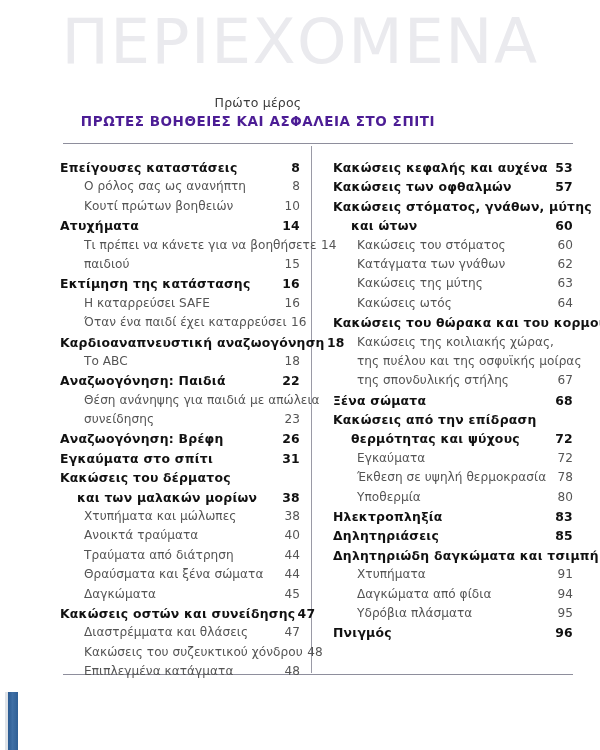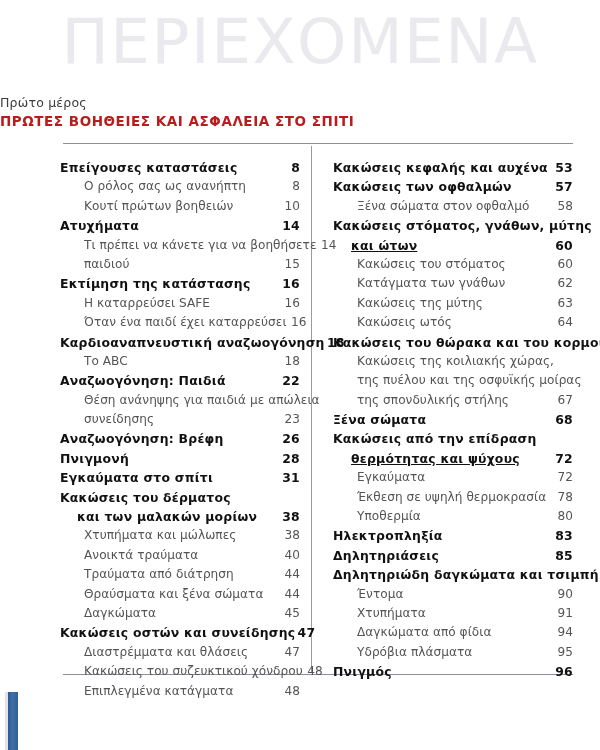--- a/index.html
+++ b/index.html
@@ -30,31 +30,32 @@
     white-space: nowrap;
     user-select: none;
   }
 
   
   #part-heading {
     position: absolute;
     top: 94px;
     left: 0;
     width: 516px;
+    text-align: center;
   }
   #part-label {
     font-size: 12.5px;
     color: #3c3c3c;
     letter-spacing: 0.2px;
     line-height: 17px;
   }
   #part-title {
     font-size: 13.5px;
     font-weight: bold;
-    color: #b91c1c;
+    color: #4c1d95;
     letter-spacing: 0.55px;
     line-height: 18px;
     margin-top: 1px;
   }
 
   
   .hrule {
     position: absolute;
     left: 63px;
     width: 510px;
@@ -106,21 +107,21 @@
   
   .lvl2 .toc-label,
   .lvl2 .toc-page {
     font-weight: normal;
     font-size: 12.1px;
     color: #545454;
     letter-spacing: 0.05px;
   }
   .lvl2 .toc-label { padding-left: 24px; }
 
-  #column-right .lvl1.cont .toc-label { padding-left: 18px; text-decoration: underline; }
+  #column-right .lvl1.cont .toc-label { padding-left: 18px; }
 
   
   #blue-strip {
     position: absolute;
     left: 8px;
     top: 692px;
     width: 10px;
     height: 58px;
     background: linear-gradient(to right,#2a5a91 0%,#3f6fa5 45%,#2f5f95 100%);
   }
@@ -202,24 +203,20 @@
     </div>
     <div class="toc-row lvl2">
       <span class="toc-label">συνείδησης</span>
       <span class="toc-page">23</span>
     </div>
     <div class="toc-row lvl1">
       <span class="toc-label">Αναζωογόνηση: Βρέφη</span>
       <span class="toc-page">26</span>
     </div>
     <div class="toc-row lvl1">
-      <span class="toc-label">Πνιγμονή</span>
-      <span class="toc-page">28</span>
-    </div>
-    <div class="toc-row lvl1">
       <span class="toc-label">Εγκαύματα στο σπίτι</span>
       <span class="toc-page">31</span>
     </div>
     <div class="toc-row lvl1">
       <span class="toc-label">Κακώσεις του δέρματος</span>
       <span class="toc-page"></span>
     </div>
     <div class="toc-row lvl1 cont">
       <span class="toc-label">και των μαλακών μορίων</span>
       <span class="toc-page">38</span>
@@ -263,24 +260,20 @@
   </div>
 <div class="column" id="column-right">
     <div class="toc-row lvl1">
       <span class="toc-label">Κακώσεις κεφαλής και αυχένα</span>
       <span class="toc-page">53</span>
     </div>
     <div class="toc-row lvl1">
       <span class="toc-label">Κακώσεις των οφθαλμών</span>
       <span class="toc-page">57</span>
     </div>
-    <div class="toc-row lvl2">
-      <span class="toc-label">Ξένα σώματα στον οφθαλμό</span>
-      <span class="toc-page">58</span>
-    </div>
     <div class="toc-row lvl1">
       <span class="toc-label">Κακώσεις στόματος, γνάθων, μύτης</span>
       <span class="toc-page"></span>
     </div>
     <div class="toc-row lvl1 cont">
       <span class="toc-label">και ώτων</span>
       <span class="toc-page">60</span>
     </div>
     <div class="toc-row lvl2">
       <span class="toc-label">Κακώσεις του στόματος</span>
@@ -342,24 +335,20 @@
       <span class="toc-page">83</span>
     </div>
     <div class="toc-row lvl1">
       <span class="toc-label">Δηλητηριάσεις</span>
       <span class="toc-page">85</span>
     </div>
     <div class="toc-row lvl1">
       <span class="toc-label">Δηλητηριώδη δαγκώματα και τσιμπήματα</span>
     </div>
     <div class="toc-row lvl2">
-      <span class="toc-label">Έντομα</span>
-      <span class="toc-page">90</span>
-    </div>
-    <div class="toc-row lvl2">
       <span class="toc-label">Χτυπήματα</span>
       <span class="toc-page">91</span>
     </div>
     <div class="toc-row lvl2">
       <span class="toc-label">Δαγκώματα από φίδια</span>
       <span class="toc-page">94</span>
     </div>
     <div class="toc-row lvl2">
       <span class="toc-label">Υδρόβια πλάσματα</span>
       <span class="toc-page">95</span>

